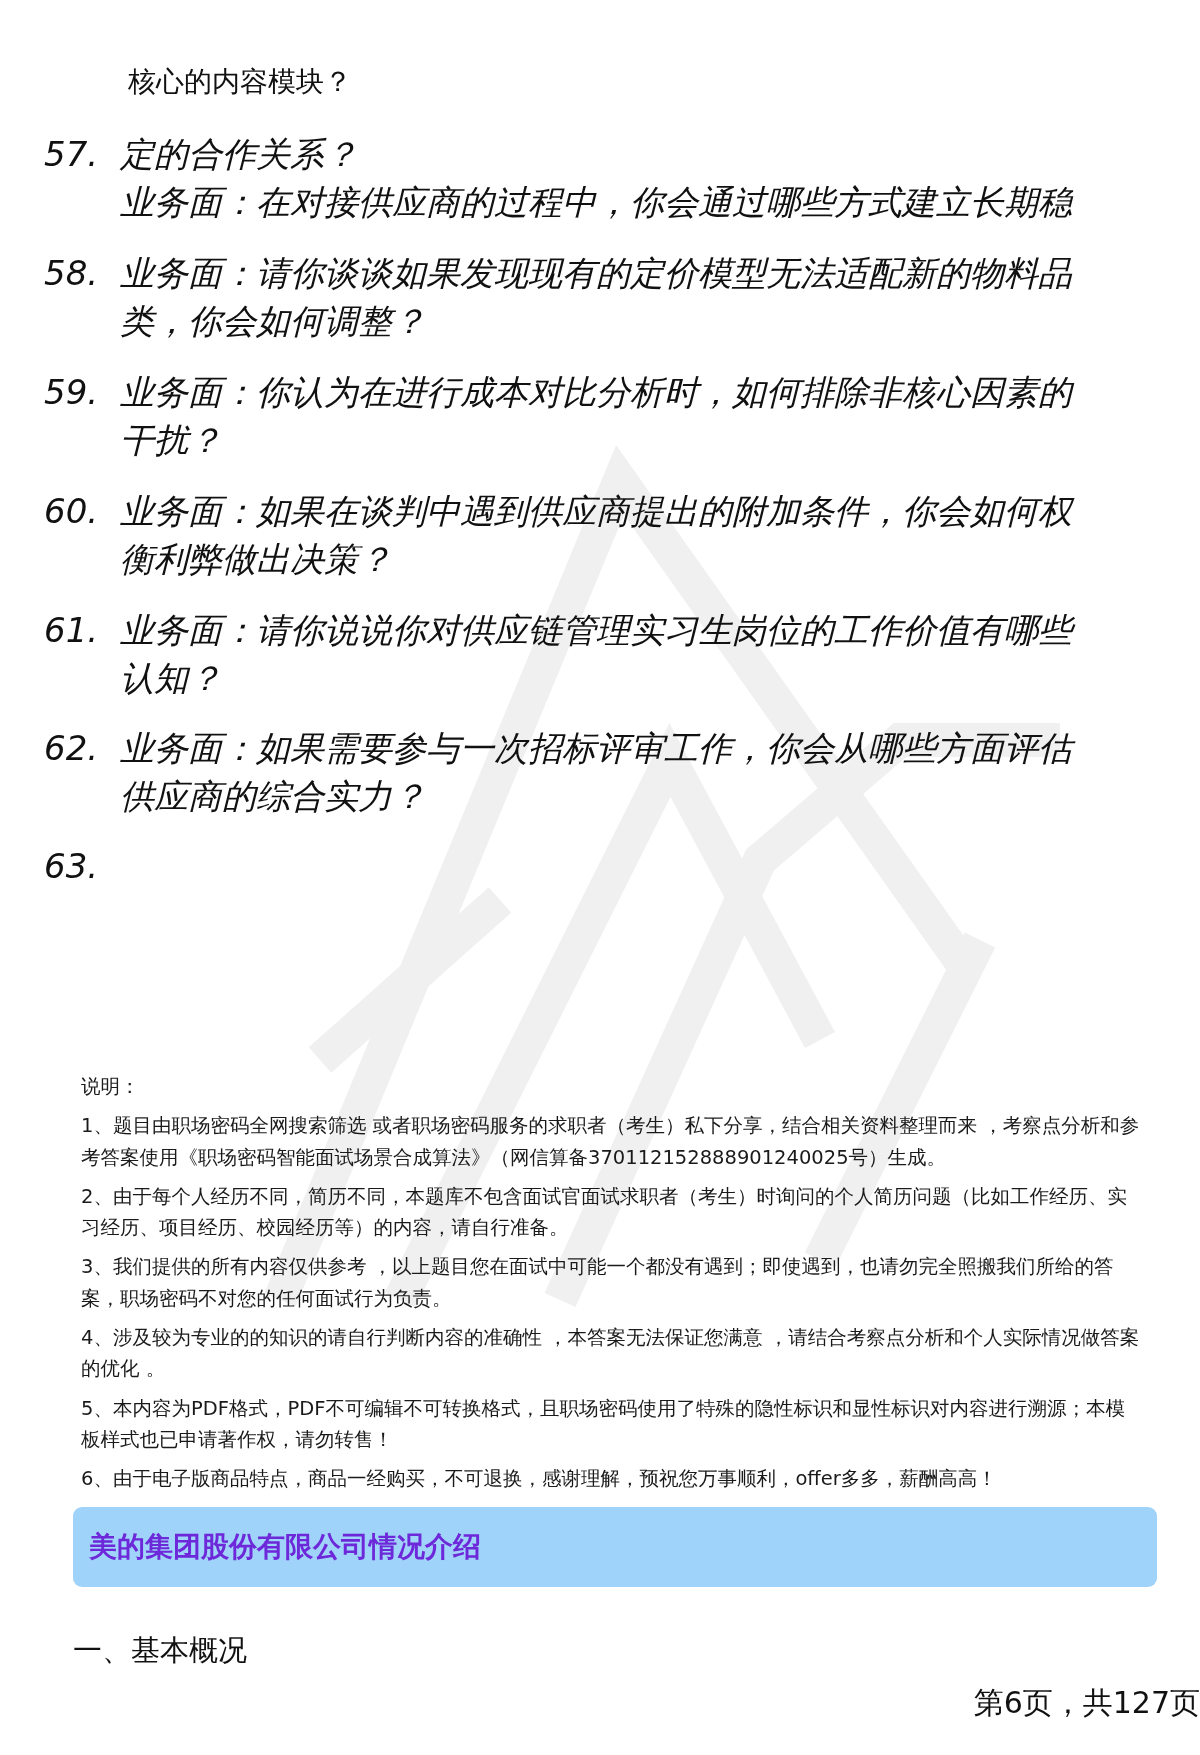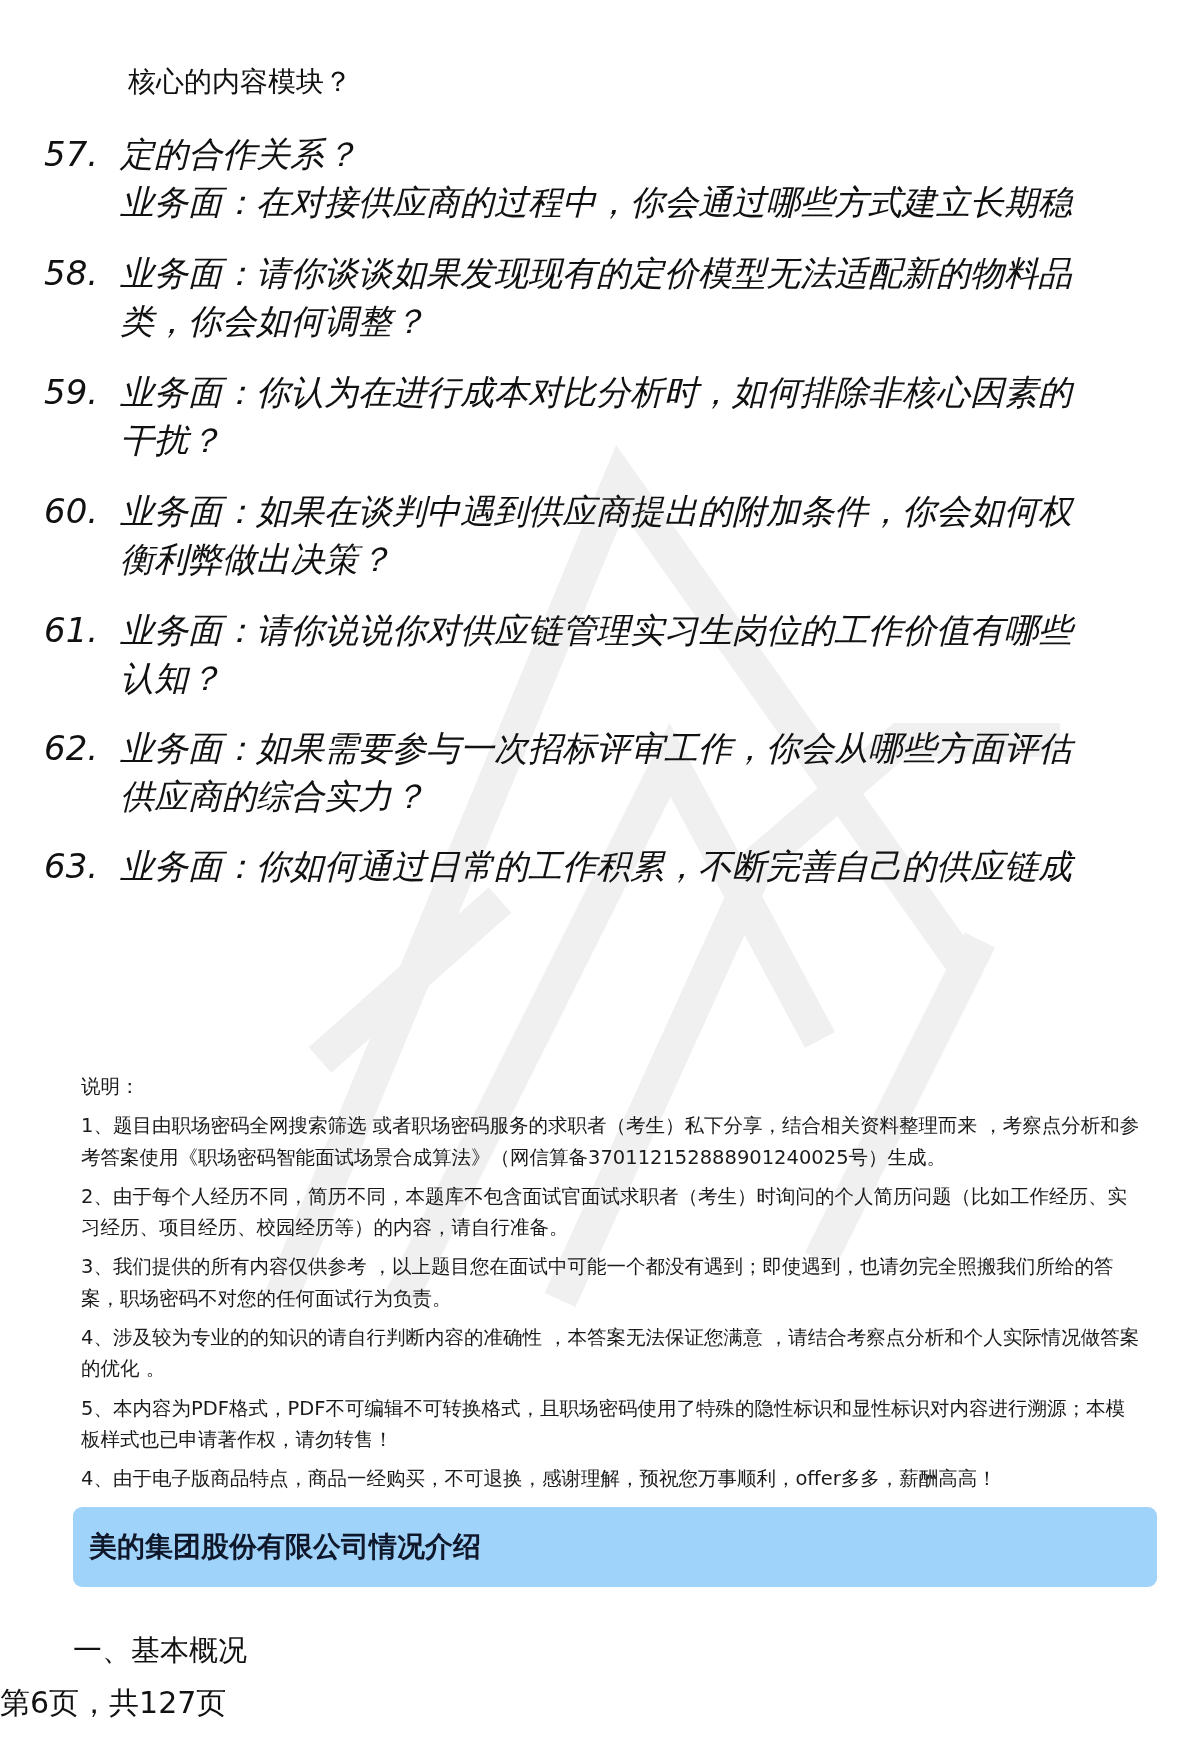--- a/index.html
+++ b/index.html
@@ -76,36 +76,36 @@
       background: #a0d3fa;
       border-radius: 9px;
       box-sizing: border-box;
       padding-left: 16px;
       display: flex;
       align-items: center;
     }
     .section-banner span {
       font-size: 28px;
       font-weight: bold;
-      color: #0f172a;
+      color: #6d28d9;
     }
     .subheading {
       position: absolute;
       left: 73px;
       top: 1630px;
       font-size: 29px;
       line-height: 40px;
       color: #111;
     }
     .page-footer {
       position: absolute;
       left: 0;
       width: 1200px;
       top: 1683px;
-      text-align: left;
+      text-align: right;
       font-size: 30px;
       line-height: 40px;
       color: #111;
     }
   </style>
 </head>
 <body>
 
 <svg class="watermark" viewBox="0 0 900 900" xmlns="http://www.w3.org/2000/svg">
   <g fill="none" stroke="#f0f0f0" stroke-width="34" stroke-linejoin="miter">
@@ -152,31 +152,30 @@
   </div>
 
   <div class="question" style="top:724px;">
     <span class="num">62.</span>
     <span class="text">业务面：如果需要参与一次招标评审工作，你会从哪些方面评估</span>
     <span class="text">供应商的综合实力？</span>
   </div>
 
   <div class="question" style="top:842px;">
     <span class="num">63.</span>
-    <span class="text">业务面：你如何通过日常的工作积累，不断完善自己的供应链成</span>
   </div>
 
   <div class="notes">
     <p>说明：</p>
     <p>1、题目由职场密码全网搜索筛选 或者职场密码服务的求职者（考生）私下分享，结合相关资料整理而来 ，考察点分析和参考答案使用《职场密码智能面试场景合成算法》（网信算备370112152888901240025号）生成。</p>
     <p>2、由于每个人经历不同，简历不同，本题库不包含面试官面试求职者（考生）时询问的个人简历问题（比如工作经历、实习经历、项目经历、校园经历等）的内容，请自行准备。</p>
     <p>3、我们提供的所有内容仅供参考 ，以上题目您在面试中可能一个都没有遇到；即使遇到，也请勿完全照搬我们所给的答案，职场密码不对您的任何面试行为负责。</p>
     <p>4、涉及较为专业的的知识的请自行判断内容的准确性 ，本答案无法保证您满意 ，请结合考察点分析和个人实际情况做答案的优化 。</p>
     <p>5、本内容为PDF格式，PDF不可编辑不可转换格式，且职场密码使用了特殊的隐性标识和显性标识对内容进行溯源；本模板样式也已申请著作权，请勿转售！</p>
-    <p>4、由于电子版商品特点，商品一经购买，不可退换，感谢理解，预祝您万事顺利，offer多多，薪酬高高！</p>
+    <p>6、由于电子版商品特点，商品一经购买，不可退换，感谢理解，预祝您万事顺利，offer多多，薪酬高高！</p>
   </div>
 
   <div class="section-banner">
     <span>美的集团股份有限公司情况介绍</span>
   </div>
 
   <div class="subheading">一、基本概况</div>
 
   <div class="page-footer">第6页，共127页</div>
 

